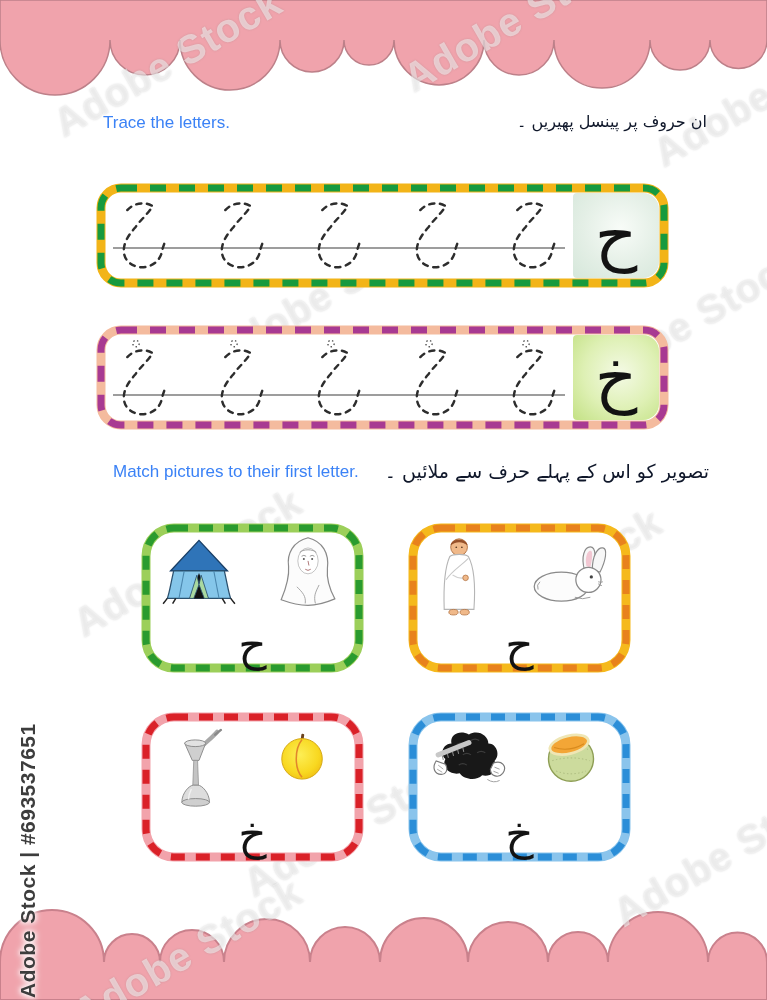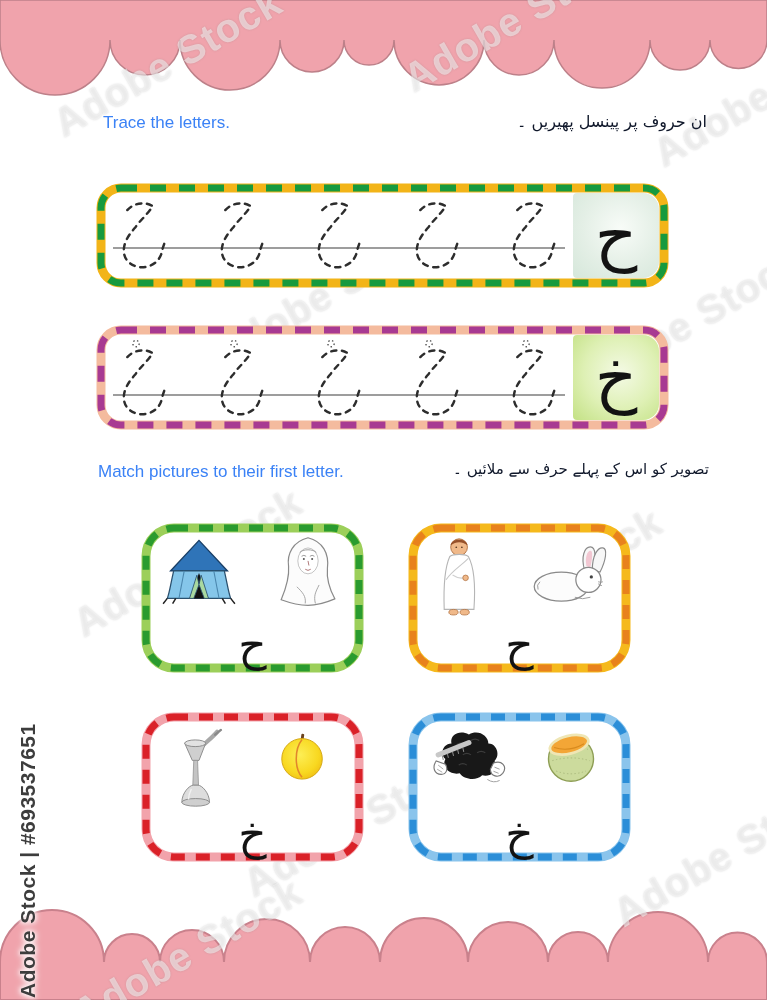--- a/index.html
+++ b/index.html
@@ -143,22 +143,22 @@
           <use href="#p-dot" class="tr-dot"></use>
         </svg>
       <svg class="tl" viewBox="0 0 68 102">
           <use href="#p-trace" class="tr-stroke"></use>
           <use href="#p-dot" class="tr-dot"></use>
         </svg>
     </div>
     <div class="letterbox lb2">خ</div>
   </div>
 
-  <div class="h-en" style="left:98px;top:462px">Match pictures to their first letter.</div>
-  <div class="h-ur" style="right:58px;top:460px;font-size:15px">تصویر کو اس کے پہلے حرف سے ملائیں ۔</div>
+  <div class="h-en" style="left:113px;top:462px">Match pictures to their first letter.</div>
+  <div class="h-ur" style="right:58px;top:460px;font-size:19px">تصویر کو اس کے پہلے حرف سے ملائیں ۔</div>
 
   <div class="mbox" style="left:141px;top:523px">
     <svg class="border" width="223" height="150" viewBox="0 0 223 150">
       <rect x="5" y="5" width="213" height="140" rx="28" fill="#ffffff" stroke-width="9" stroke="#9ccf5a"></rect>
       <rect x="5" y="5" width="213" height="140" rx="28" fill="none" stroke-width="7" stroke-dasharray="14 11" stroke="#2a9b2f"></rect>
     </svg>
     <svg class="pic" style="left:20px;top:14px" width="76" height="70" viewBox="0 0 72 66">
       <path d="M36,3 L9,32 L63,32 Z" fill="#2f74b8" stroke="#1a3f66" stroke-width="1.2"></path>
       <path d="M12,32 L60,32 C63,45 64,53 66,58 L6,58 C8,53 9,45 12,32 Z" fill="#85c6ea" stroke="#2a506e" stroke-width="1.2"></path>
       <path d="M22,32 L17,58" stroke="#4a86ad" stroke-width="1" fill="none"></path>

